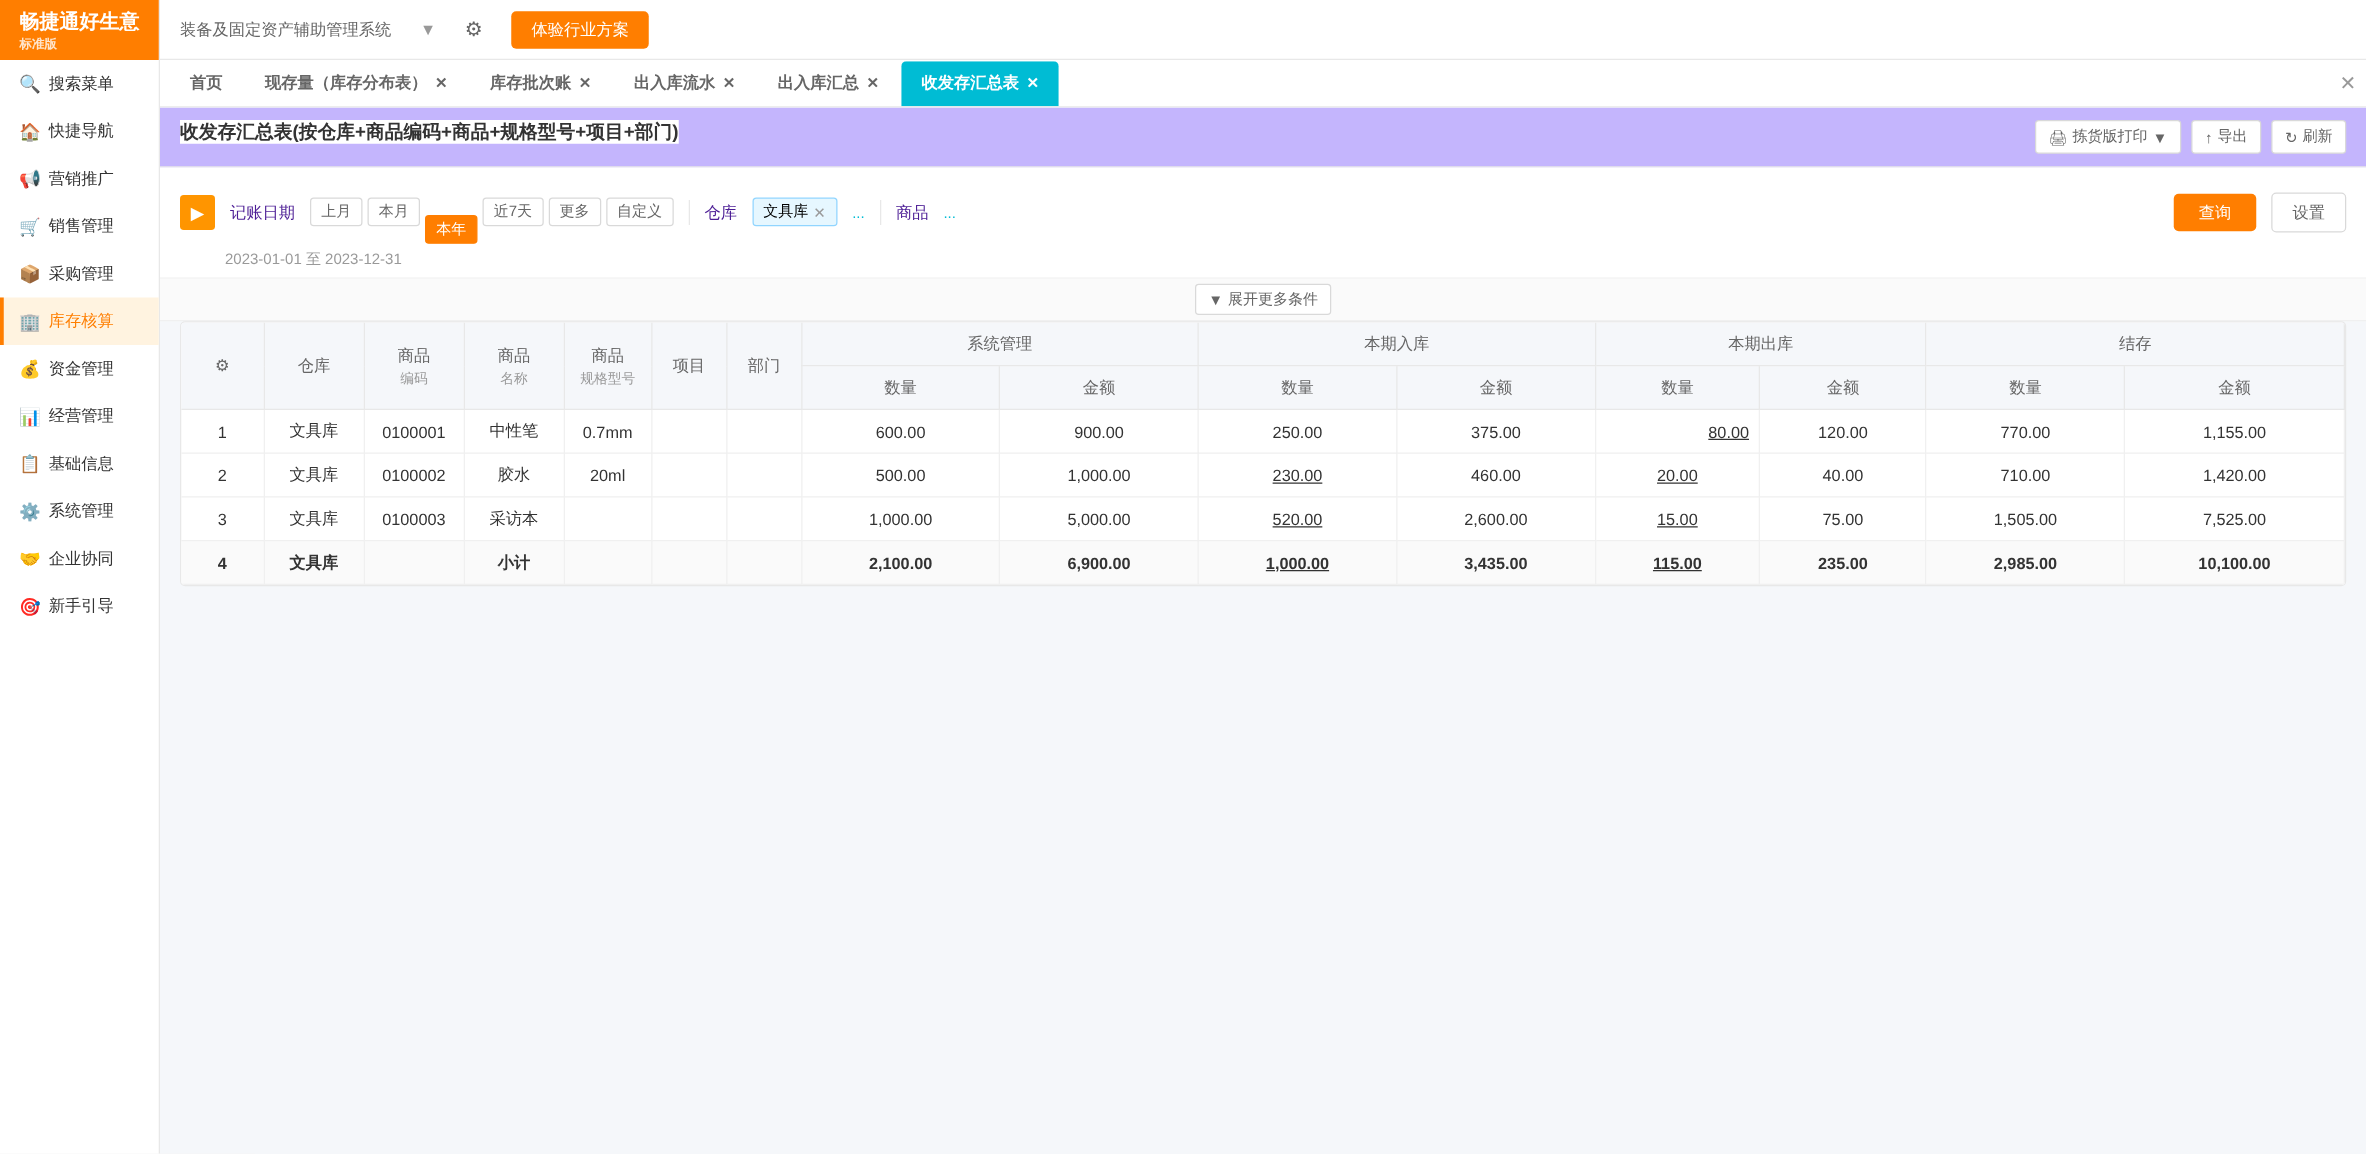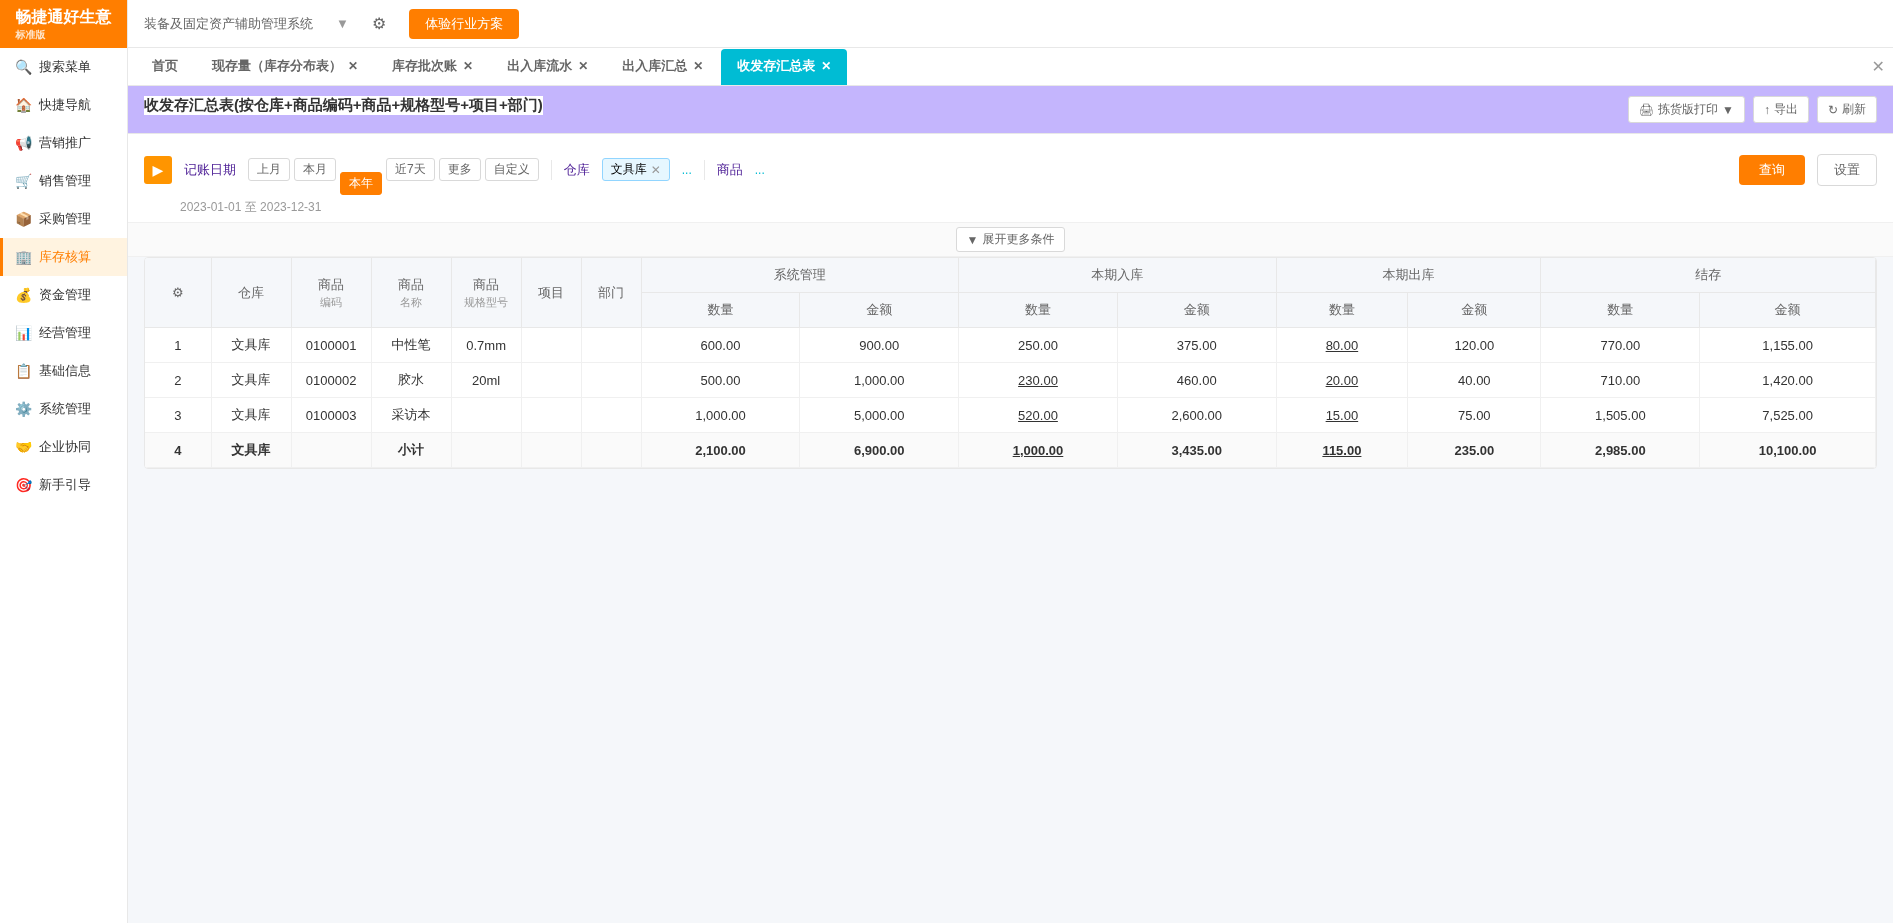--- a/index.html
+++ b/index.html
@@ -283,21 +283,21 @@
     <td>文具库</td>
     <td>0100001</td>
     <td>中性笔</td>
     <td>0.7mm</td>
     <td></td>
     <td></td>
     <td>600.00</td>
     <td>900.00</td>
     <td style="cursor:pointer;margin-top:45px;">250.00</td>
     <td>375.00</td>
-    <td style="text-decoration:underline; cursor:pointer;">80.00</td>
+    <td style="text-decoration:underline; cursor:pointer;text-align:right;">80.00</td>
     <td>120.00</td>
     <td>770.00</td>
     <td>1,155.00</td>
   </tr>
             <tr>
     <td>2</td>
     <td>文具库</td>
     <td>0100002</td>
     <td>胶水</td>
     <td>20ml</td>

